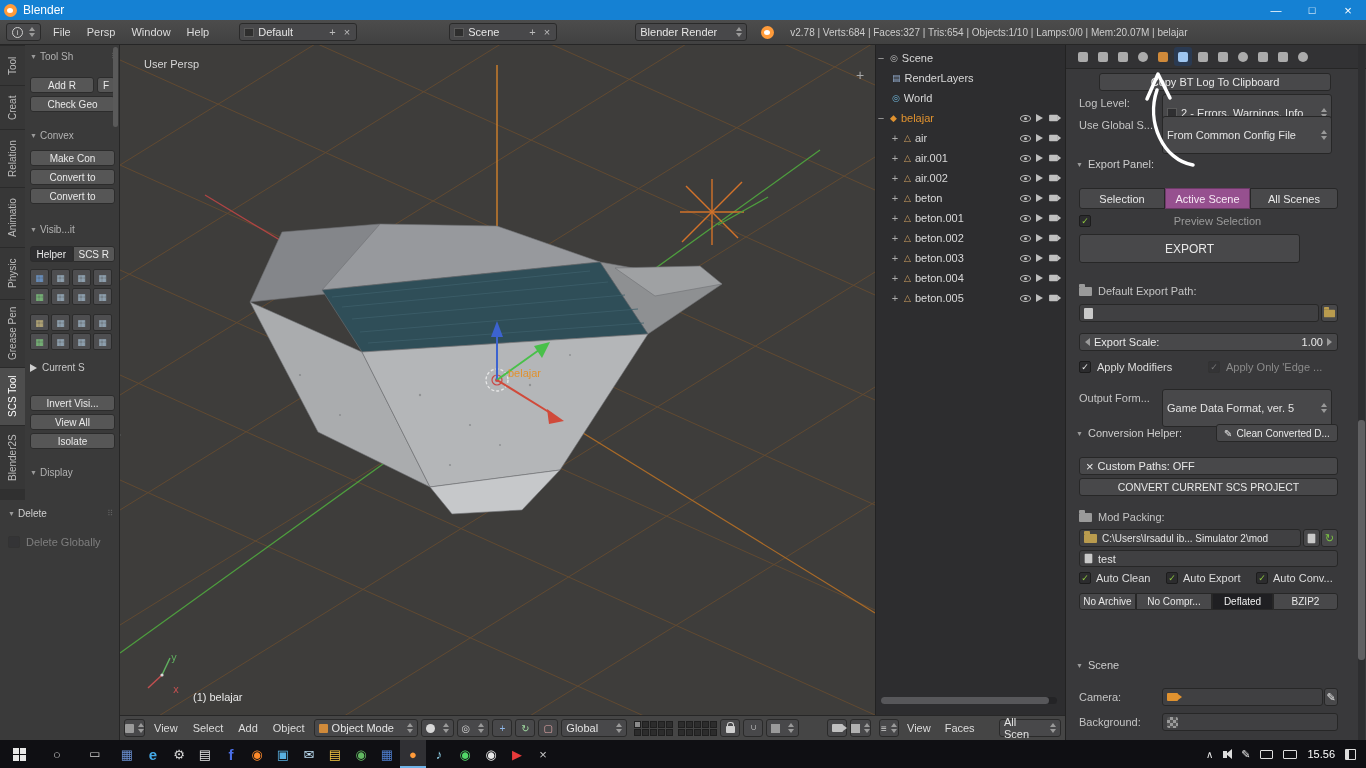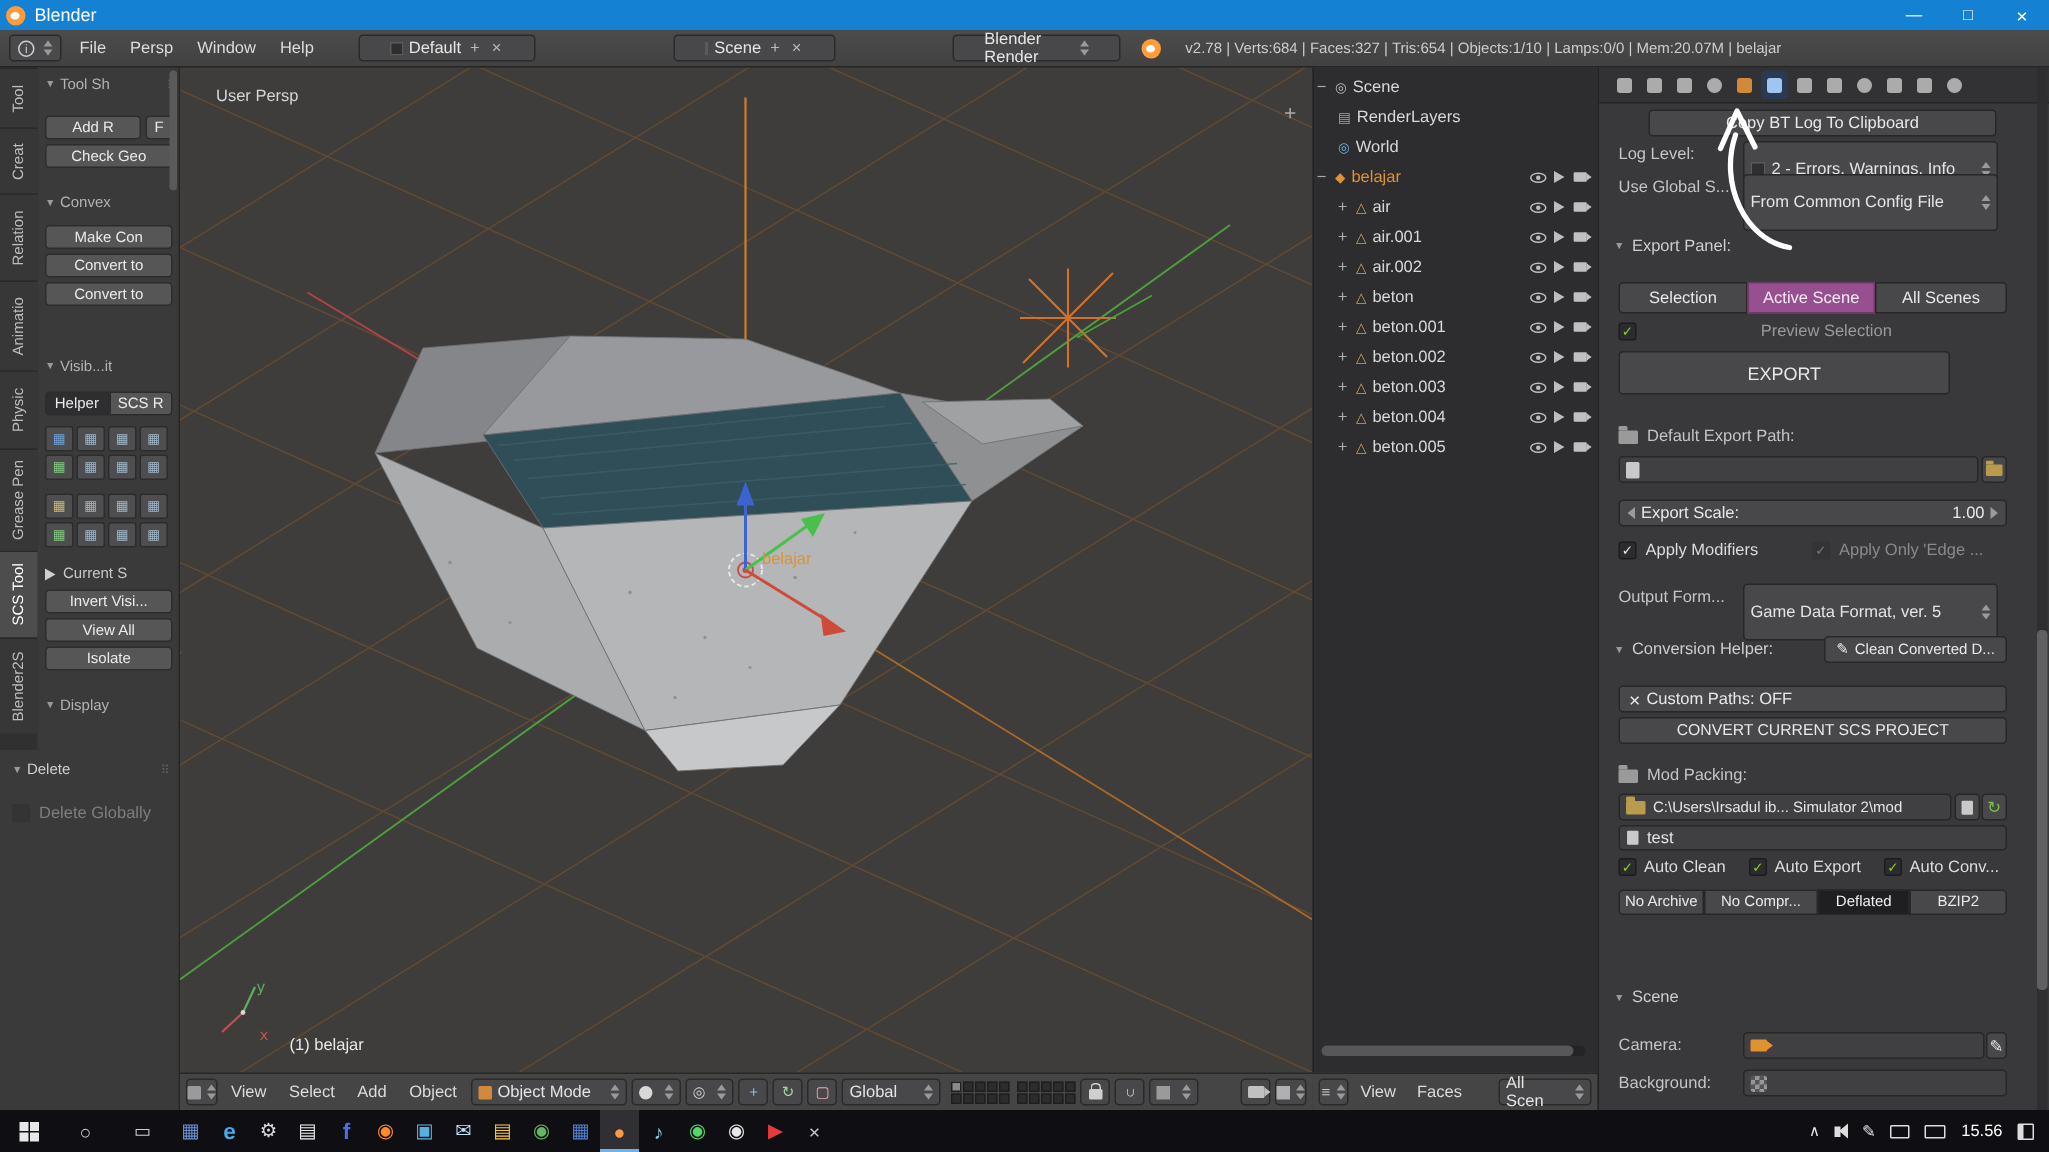--- a/index.html
+++ b/index.html
@@ -13,21 +13,21 @@
   .blogo{width:13px;height:13px;border-radius:50%;background:#ff9b3a;margin:0 6px 0 4px;position:relative}
   .blogo::after{content:"";position:absolute;left:3px;top:4px;width:6px;height:5px;border-radius:50%;background:#fff}
   .win-btn{width:36px;height:20px;display:flex;align-items:center;justify-content:center;font-size:11px;color:#fff}
   #titlebar .spacer{flex:1}
 
   
   #infobar{position:absolute;left:0;top:20px;width:1366px;height:25px;background:linear-gradient(#4c4c4c,#414141);border-bottom:1px solid #262626;display:flex;align-items:center;padding:0 6px;z-index:4}
   .menu-item{padding:0 8px;color:#dcdcdc}
   .ed-btn{display:flex;align-items:center;gap:2px;background:#4a4a4c;border:1px solid #2a2a2a;border-radius:3px;height:18px;padding:0 5px;margin-right:4px}
   .circ-i{width:11px;height:11px;border-radius:50%;border:1px solid #cfcfcf;font-size:8px;display:flex;align-items:center;justify-content:center;color:#cfcfcf}
-  .widget{display:flex;align-items:center;background:#48484a;border:1px solid #2a2a2a;border-radius:3px;height:18px;padding:0 20px;gap:4px;color:#e6e6e6}
+  .widget{display:flex;align-items:center;background:#48484a;border:1px solid #2a2a2a;border-radius:3px;height:18px;padding:0 4px;gap:4px;color:#e6e6e6}
   .widget .wi{width:10px;height:9px;background:#2e2e2e;border:1px solid #5a5a5a}
   .widget .wx{color:#bbb;padding:0 2px}
   .stats{color:#cdcdcd;font-size:10px;margin-left:10px;white-space:nowrap}
   .stp{display:flex;flex-direction:column;gap:2px;margin-left:4px}
   .stp i{display:block;width:0;height:0;border-left:3px solid transparent;border-right:3px solid transparent}
   .stp .up{border-bottom:4px solid #9a9a9a}
   .stp .dn{border-top:4px solid #9a9a9a}
 
   
   #leftcol{position:absolute;left:0;top:45px;width:120px;height:695px;background:#3a3a3a;border-right:1px solid #262626}
@@ -198,21 +198,21 @@
     <div class="ts-btn" style="margin-top:3px">Check Geo</div>
 
     <div class="ts-hdr" style="margin-top:16px">
       <span class="tri">▼</span>
       <span>Convex</span>
     </div>
     <div class="ts-btn" style="margin-top:8px">Make Con</div>
     <div class="ts-btn" style="margin-top:3px">Convert to</div>
     <div class="ts-btn" style="margin-top:3px">Convert to</div>
 
-    <div class="ts-hdr" style="margin-top:33px">
+    <div class="ts-hdr" style="margin-top:18px">
       <span class="tri">▼</span>
       <span>Visib...it</span>
     </div>
     <div class="row" style="margin-top:10px;gap:0">
       <div class="ts-btn" style="flex:1;border-radius:3px 0 0 3px;background:#2e2e30">Helper</div>
       <div class="ts-btn" style="flex:1;border-radius:0 3px 3px 0">SCS R</div>
     </div>
     <div class="row" style="margin-top:7px;gap:2px">
       <span class="ts-ico" style="color:#6f9fd8">▦</span>
       <span class="ts-ico">▦</span>
@@ -234,21 +234,21 @@
     <div class="row" style="margin-top:2px;gap:2px">
       <span class="ts-ico" style="color:#7fc97f">▦</span>
       <span class="ts-ico">▦</span>
       <span class="ts-ico">▦</span>
       <span class="ts-ico">▦</span>
     </div>
     <div class="row" style="margin-top:12px;gap:5px">
       <span class="i-cur" style="border-left-color:#cfcfcf"></span>
       <span style="color:#c8c8c8;font-size:10px">Current S</span>
     </div>
-    <div class="ts-btn" style="margin-top:5px">Invert Visi...</div>
+    <div class="ts-btn" style="margin-top:22px">Invert Visi...</div>
     <div class="ts-btn" style="margin-top:3px">View All</div>
     <div class="ts-btn" style="margin-top:3px">Isolate</div>
 
     <div class="ts-hdr" style="margin-top:16px">
       <span class="tri">▼</span>
       <span>Display</span>
     </div>
   </div>
   <div id="ts-scroll"></div>
 

